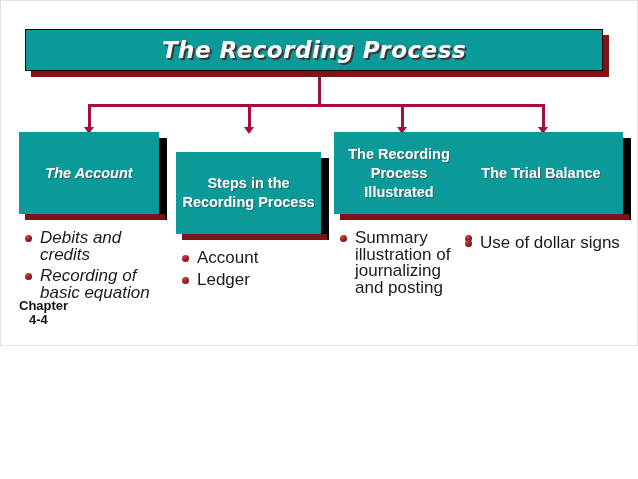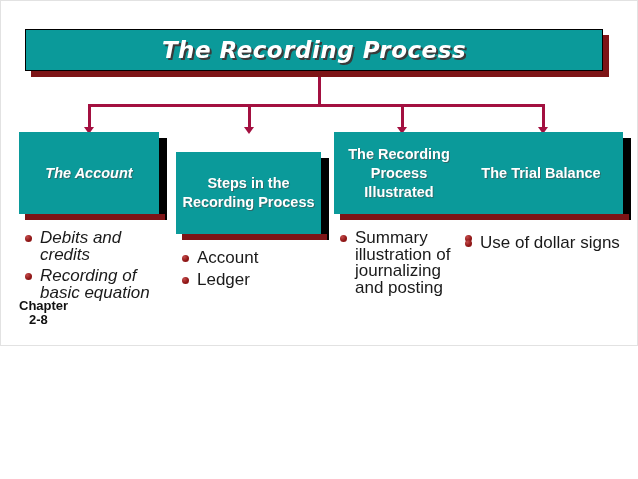--- a/index.html
+++ b/index.html
@@ -262,16 +262,16 @@
       </li>
       <li class="bullet-item">
         <span class="bullet-dot"></span>
         <span>Use of dollar signs</span>
       </li>
     </ul>
   </div>
 
   <div class="footer">
     <span>Chapter</span>
-    <span class="footer-num">2-8</span>
+    <span class="footer-num">4-4</span>
   </div>
 
 </div>
 
 </body></html>

